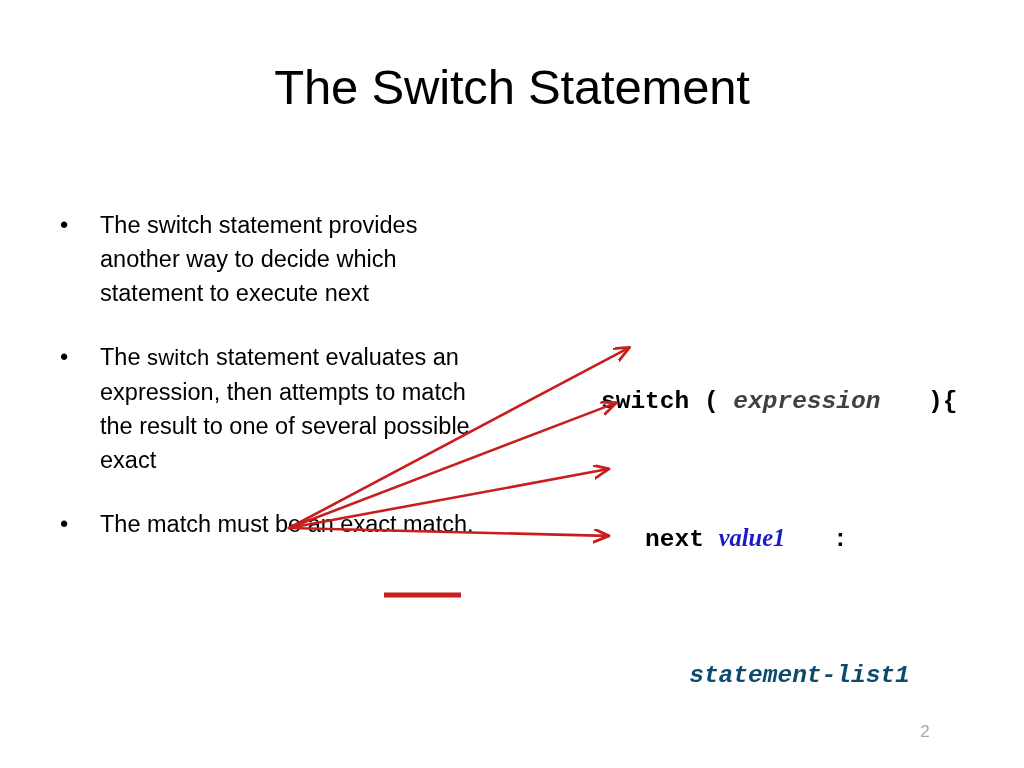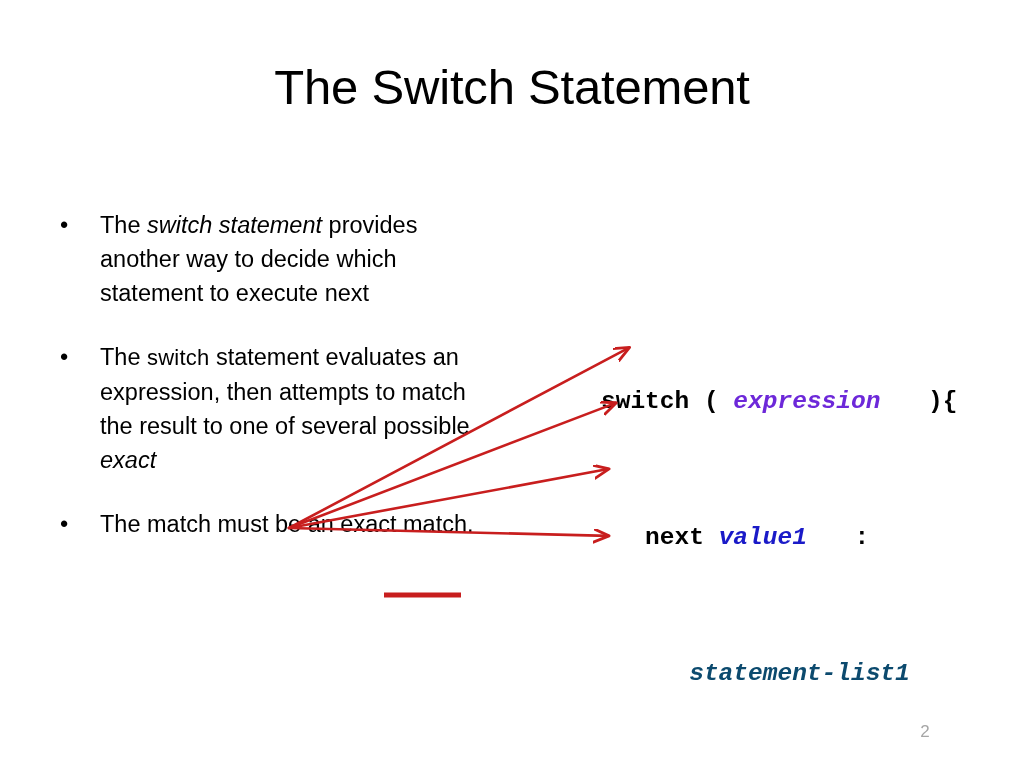--- a/index.html
+++ b/index.html
@@ -55,21 +55,21 @@
   }
   .bullet-row:last-child { margin-bottom: 0; }
   .bullet-mark {
     position: absolute;
     left: 5px;
     top: 0;
     font-size: 23.5px;
     line-height: 34px;
     color: #000000;
   }
-  .it { font-style: italic; }
+  .it { }
   .mono {
     font-family: Liberation Sans, sans-serif;
     font-size: 22px;
     font-style: normal;
     letter-spacing: 0.2px;
   }
 
   
   #code-block {
     position: absolute;
@@ -133,23 +133,23 @@
 
     <div class="bullet-row">
       <span class="bullet-mark">•</span>
       <span>The match must be an exact match.</span>
     </div>
 
   </div>
 
   <div id="code-block">
 
-    <div class="code-line"><span class="kw">switch ( </span><span class="ph" style="color: #6d28d9;">expression</span><span class="kw"> ){</span></div>
+    <div class="code-line"><span class="kw">switch ( </span><span class="ph" style="color: #404040;">expression</span><span class="kw"> ){</span></div>
 
-    <div class="code-line"><span class="kw">   next </span><span class="ph" style="color: rgb(26, 26, 200);">value1</span><span class="kw"> :</span></div>
+    <div class="code-line"><span class="kw">   next </span><span class="ph" style="color: rgb(26, 26, 200); font-family: Liberation Serif, serif;">value1</span><span class="kw"> :</span></div>
 
     <div class="code-line"><span class="kw">      </span><span class="ph" style="color: #0c4a6e;">statement-list1</span></div>
 
     
 
     
 
     
 
     

